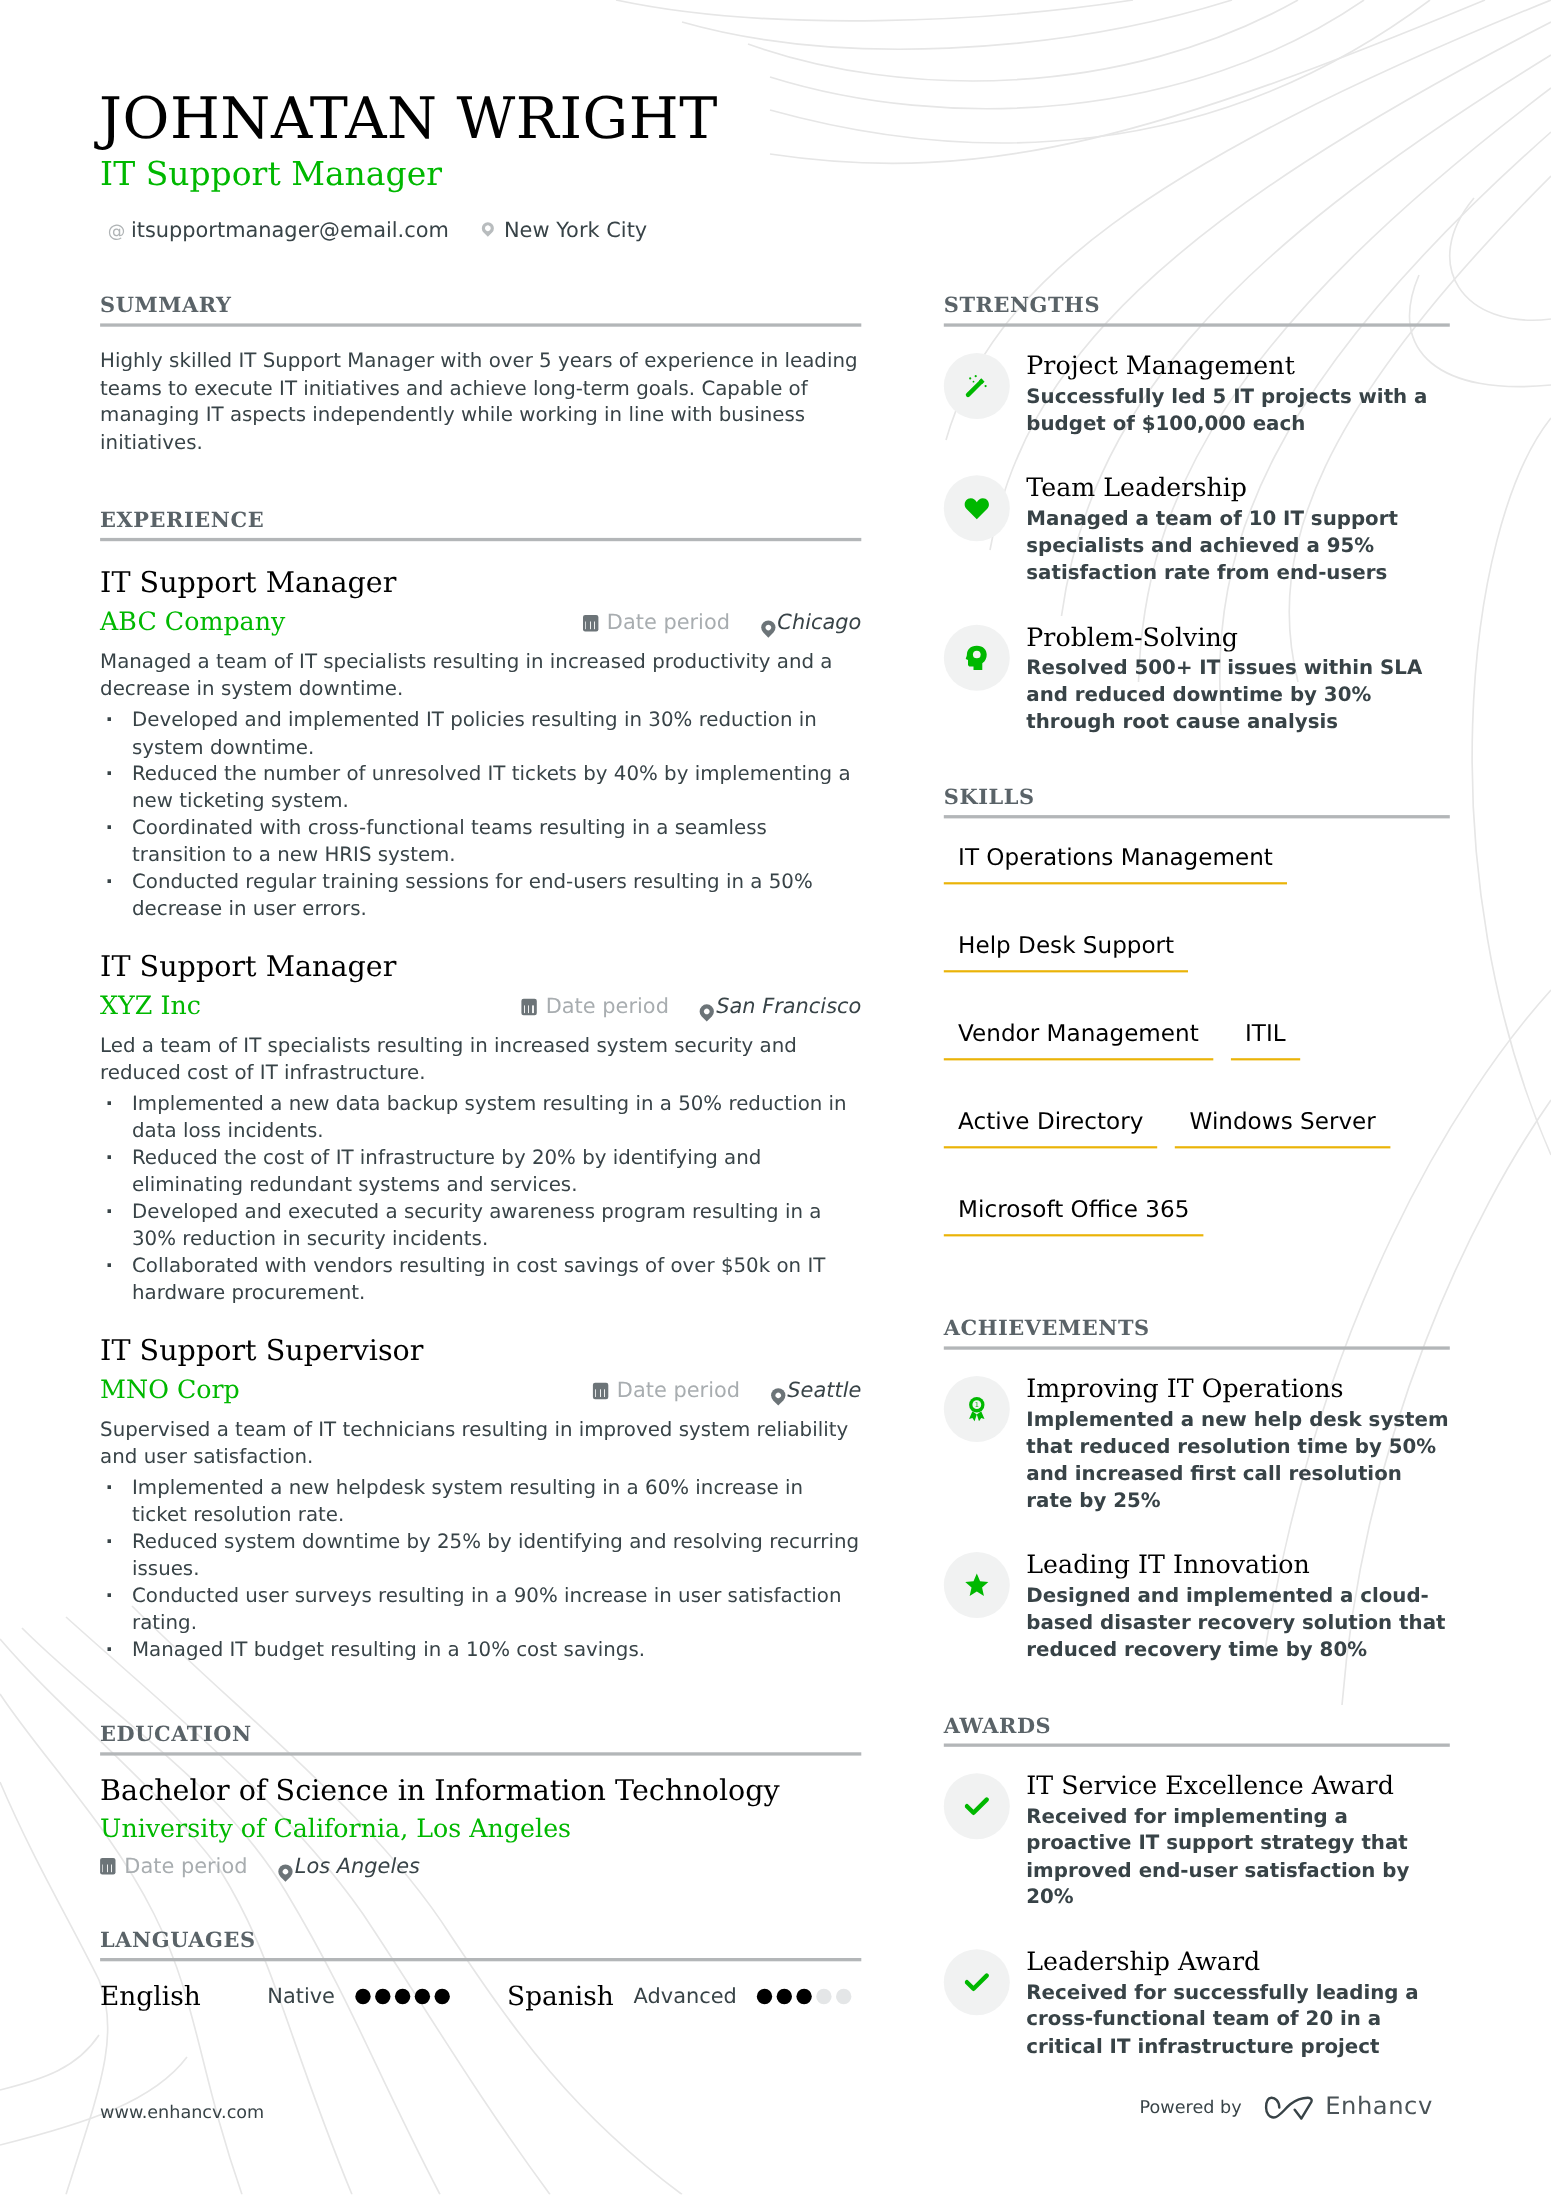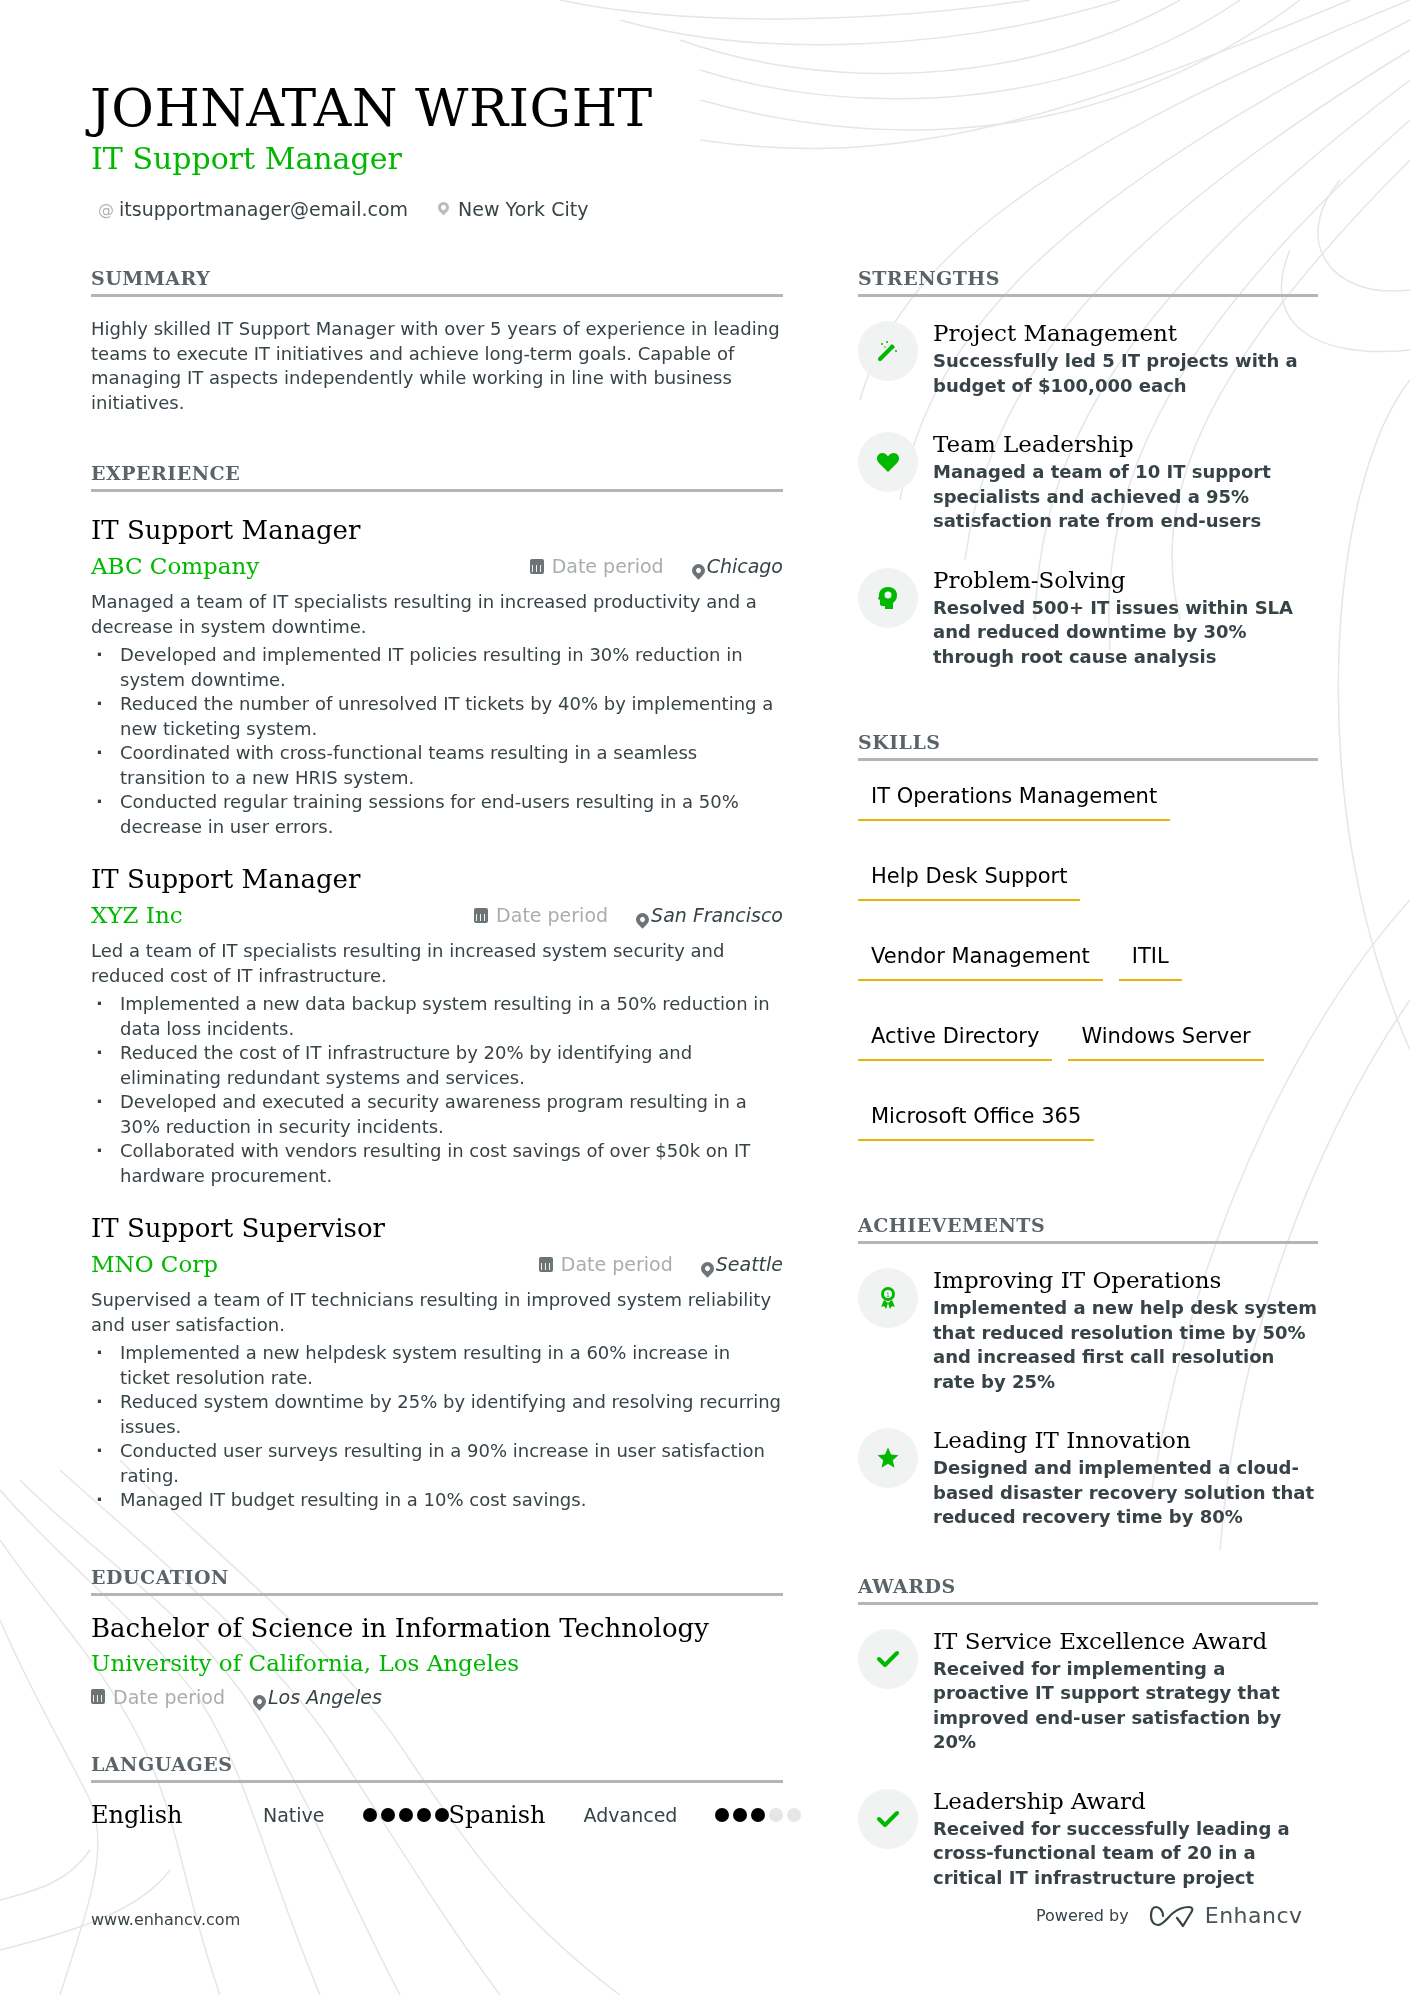--- a/index.html
+++ b/index.html
@@ -36,21 +36,21 @@
   .pin.light::after { left: 3px; top: 3px; }
   .job-desc { margin-top: 6px; }
   .bullets { list-style: none; margin-top: 4px; }
   .bullets li { position: relative; padding-left: 29px; font-size: 18px; line-height: 24.5px; color: #384347; }
   .bullets li::before { content: "·"; position: absolute; left: 5px; top: 0; color: #384347; font-weight: bold; }
 
   .edu { margin-bottom: 40px; }
   .edu .meta { justify-content: flex-start; margin-top: 4px; height: 30px; }
 
   .langs { display: flex; align-items: center; height: 40px; }
-  .lang { display: flex; align-items: center; gap: 20px; }
+  .lang { display: flex; align-items: center; }
   .lang-name { font-family: "DejaVu Serif", serif; font-size: 24px; color: #000; }
   .lang-level { font-size: 19px; color: #384347; }
   .dots { display: flex; gap: 4px; margin-left: 18px; }
   .dot { width: 14px; height: 14px; border-radius: 50%; background: #000; }
   .dot.off { background: #e4e6e7; }
 
   .feat { display: flex; margin-bottom: 30px; }
   .feat .circ { flex: 0 0 60px; width: 60px; height: 60px; border-radius: 50%; background: #f1f2f2; display: flex; align-items: center; justify-content: center; margin-right: 15px; margin-top: 4px; }
   .feat .txt { flex: 1; }
   .feat-title { font-family: "DejaVu Serif", serif; font-size: 23px; color: #000; line-height: 32px; }
@@ -234,21 +234,21 @@
             <span class="dot off"></span>
             <span class="dot off"></span>
           </span>
         </div>
       </div>
     </section>
   </div>
 
   <div class="col-right">
 
-    <section style="margin-bottom:61px">
+    <section style="margin-bottom:44px">
       <h2 class="sec-head">STRENGTHS</h2>
 
       <div class="feat">
         <div class="circ">
           <svg width="24" height="24" viewBox="0 0 24 24">
               <path d="M4 20 L16 8" stroke="#00b800" stroke-width="4" stroke-linecap="round"></path>
               <path d="M15 6 L18 9" stroke="#00b800" stroke-width="3"></path>
               <circle cx="6" cy="5" r="1" fill="#00b800"></circle>
               <circle cx="11" cy="3" r="1" fill="#00b800"></circle>
               <circle cx="20" cy="12" r="1" fill="#00b800"></circle>

